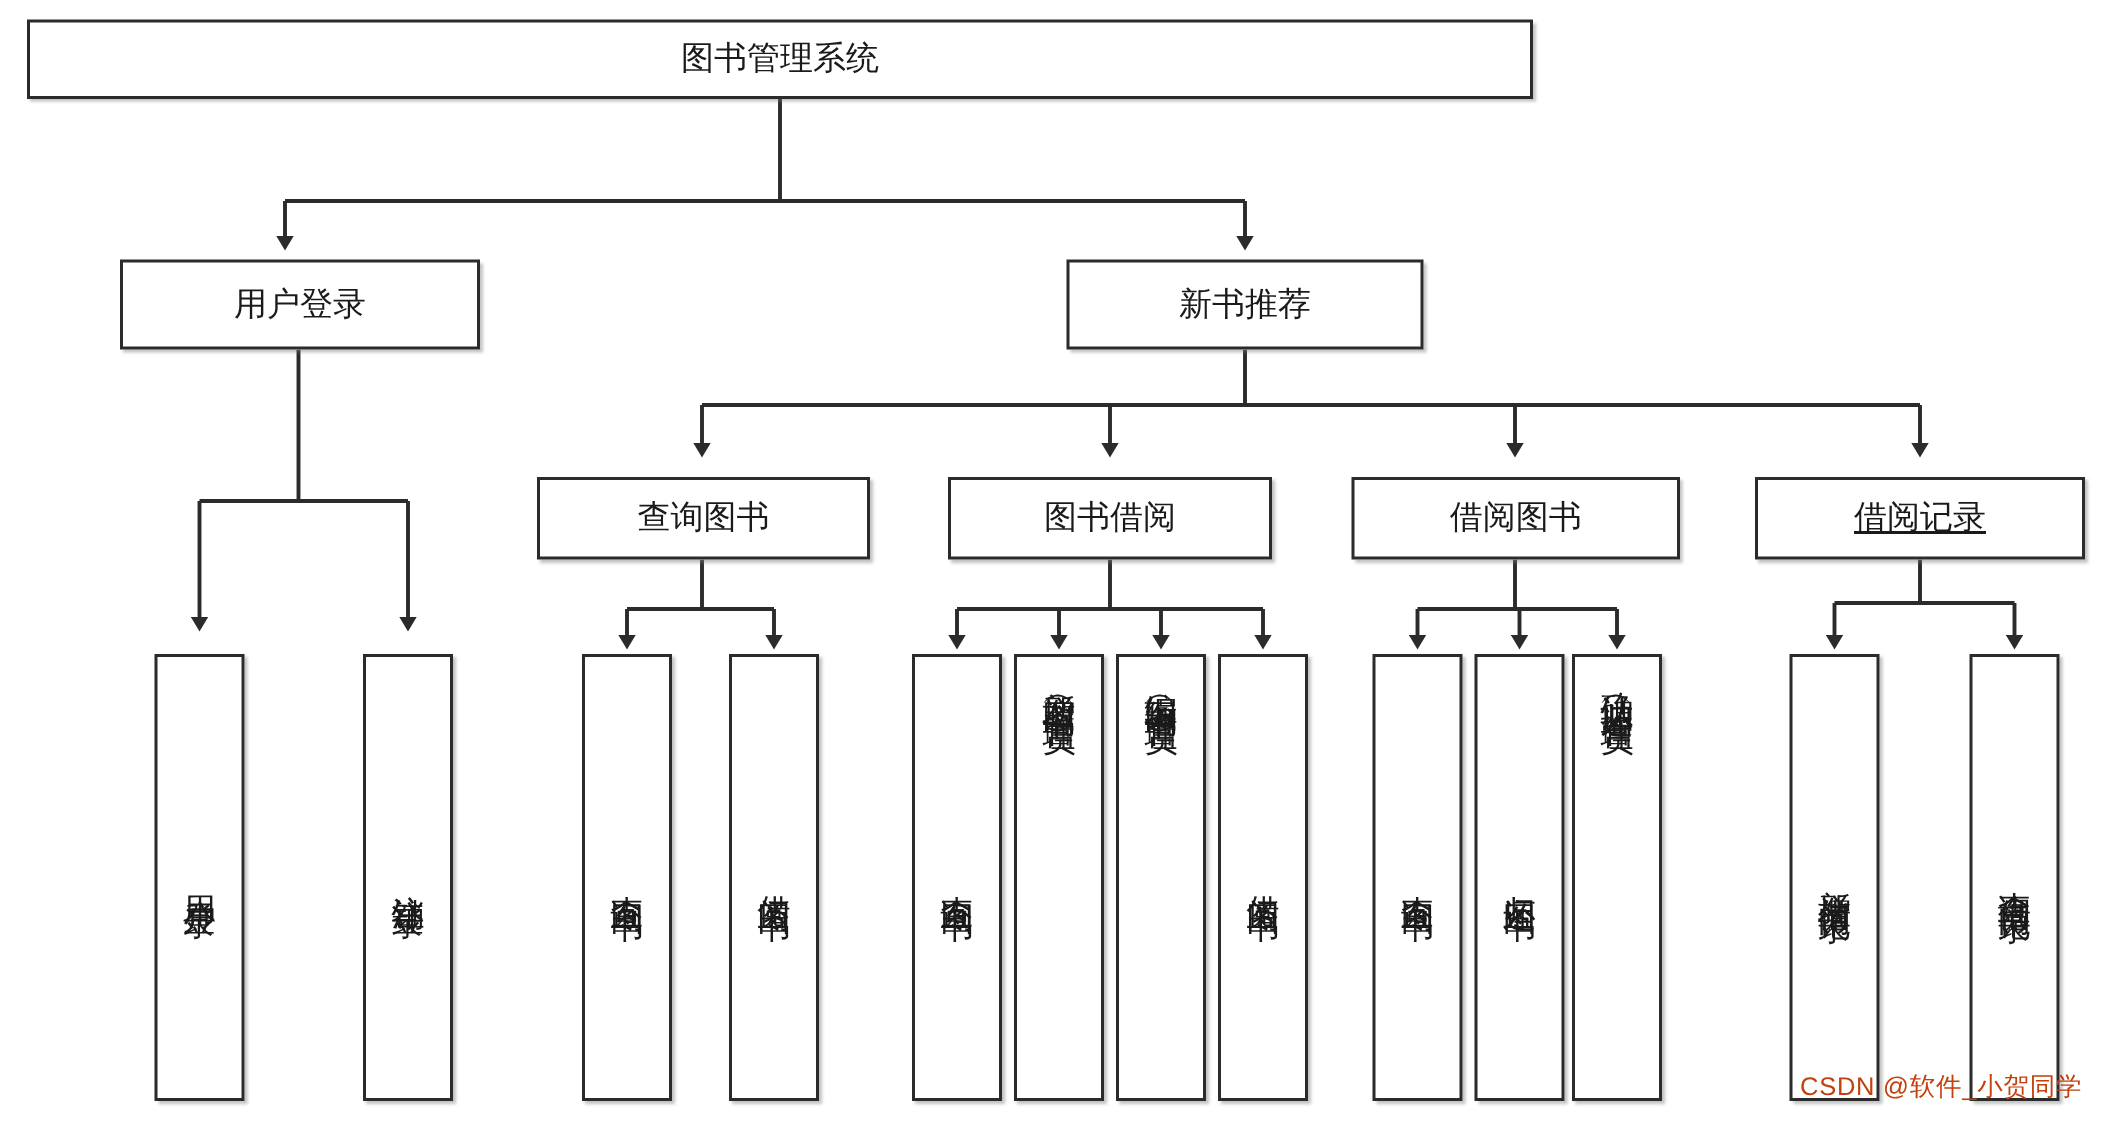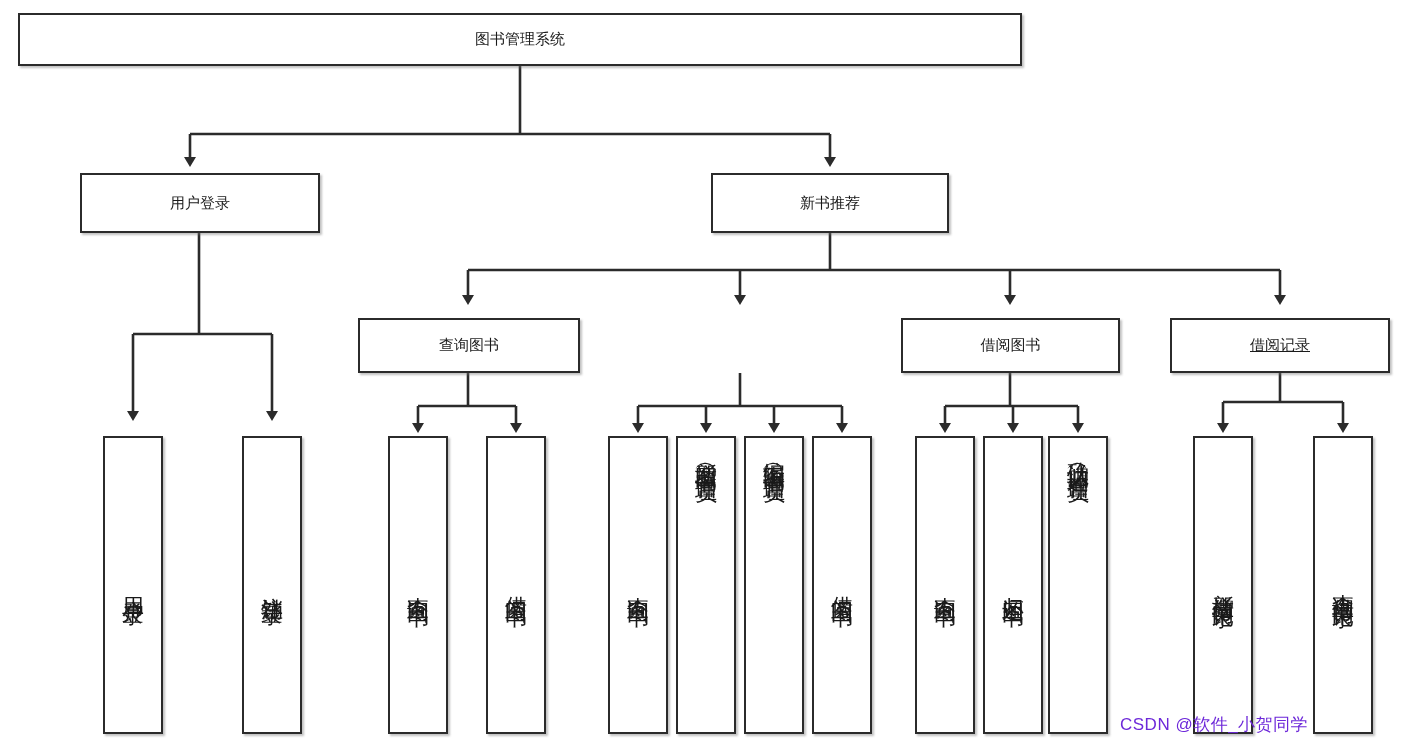--- a/index.html
+++ b/index.html
@@ -36,44 +36,44 @@
     justify-content: center;
     color: #1a1a1a;
   }
   .node .label {
     display: block;
     text-align: center;
     line-height: 1.22;
   }
   .node.horizontal .label {
     writing-mode: horizontal-tb;
-    font-size: 15px;
+    font-size: 22px;
   }
   .node.vertical {
     align-items: flex-start;
     padding-top: 6px;
   }
   .node.vertical .label {
     writing-mode: vertical-rl;
     text-orientation: upright;
     font-size: 22px;
     letter-spacing: 3px;
     line-height: 1.0;
     white-space: nowrap;
   }
   .node.vertical.centered {
     align-items: center;
     padding-top: 0;
   }
   #watermark {
     position: absolute;
-    left: 1120px;
+    left: 1200px;
     top: 713px;
     font-size: 17px;
-    color: #6d28d9;
+    color: #c2410c;
     white-space: nowrap;
     letter-spacing: 0.5px;
   }
 </style>
 </head>
 <body>
 
 <div id="canvas">
 
   <svg class="connectors" viewBox="0 0 1405 747" xmlns="http://www.w3.org/2000/svg">
@@ -133,20 +133,23 @@
   <div class="node horizontal" style="left:80px; top:173px; width:240px; height:60px;">
     <span class="label">用户登录</span>
   </div>
   <div class="node horizontal" style="left:711px; top:173px; width:238px; height:60px;">
     <span class="label">新书推荐</span>
   </div>
 
   <div class="node horizontal" style="left:358px; top:318px; width:222px; height:55px;">
     <span class="label">查询图书</span>
   </div>
+  <div class="node horizontal" style="left:632px; top:318px; width:216px; height:55px;">
+    <span class="label">图书借阅</span>
+  </div>
   <div class="node horizontal" style="left:901px; top:318px; width:219px; height:55px;">
     <span class="label">借阅图书</span>
   </div>
   <div class="node horizontal" style="left:1170px; top:318px; width:220px; height:55px;text-decoration:underline;">
     <span class="label">借阅记录</span>
   </div>
 
   <div class="node vertical centered" style="left:103px; top:436px; width:60px; height:298px;">
     <span class="label">用户登录</span>
   </div>

